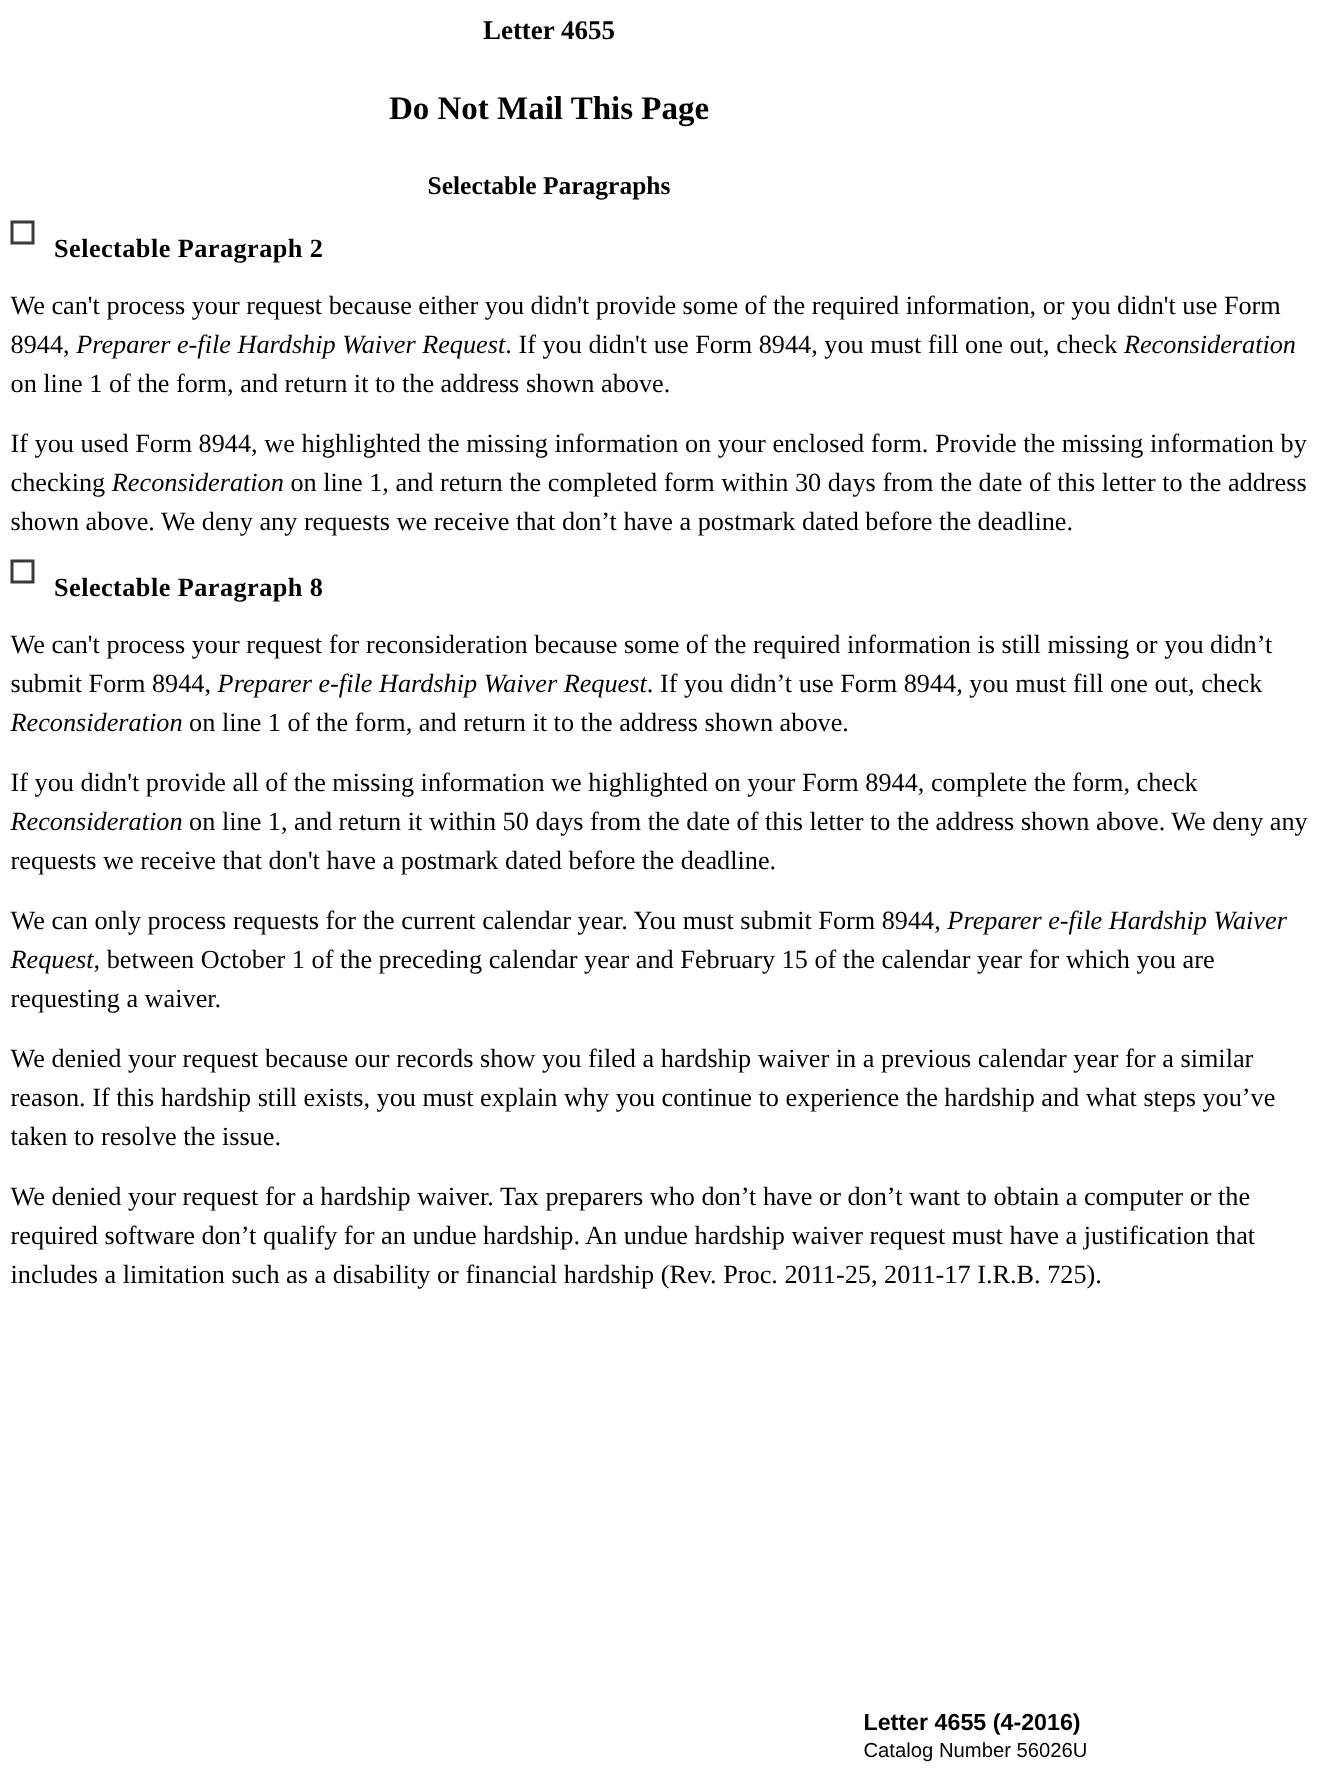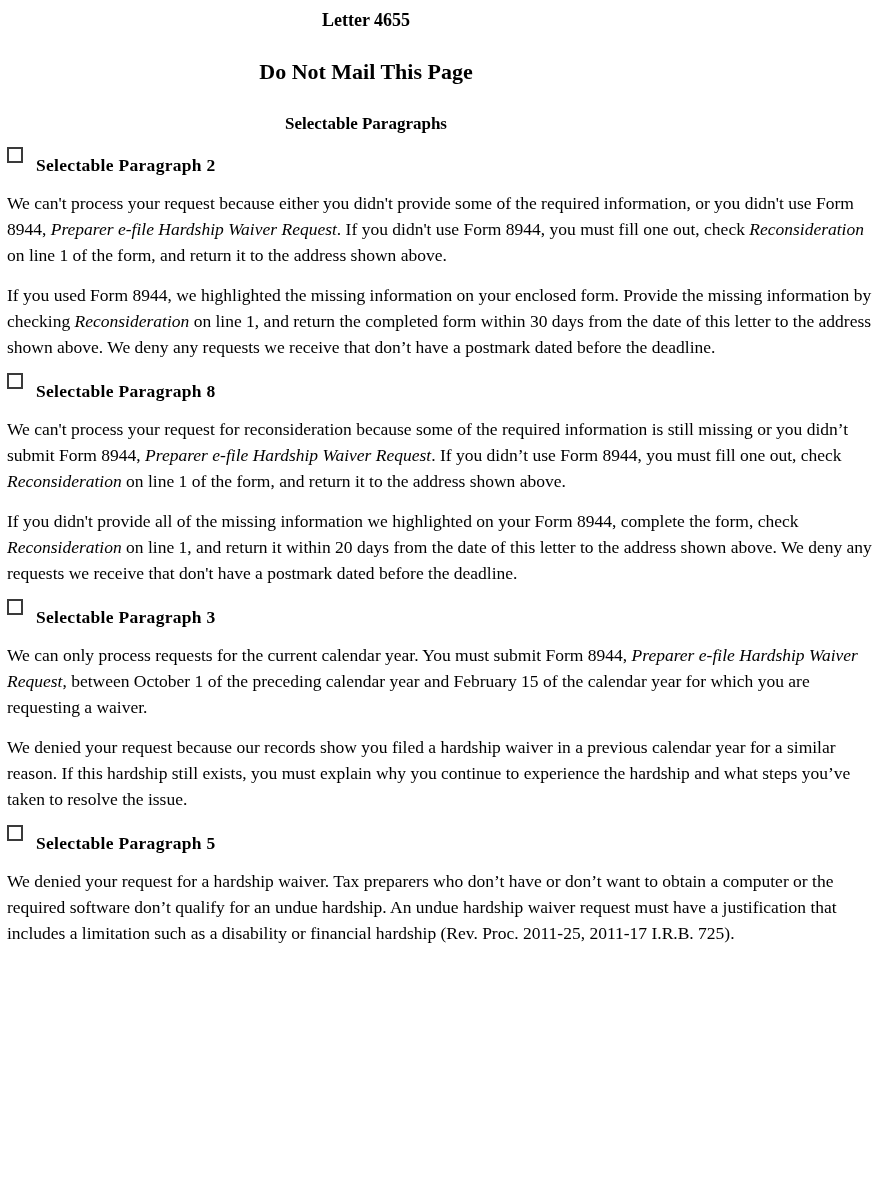--- a/index.html
+++ b/index.html
@@ -90,34 +90,30 @@
         </div>
         <p class="body-text"><span>We can't process your request because either you didn't provide some of the required information, or you didn't use Form 8944, </span><i>Preparer e-file Hardship Waiver Request</i><span>. If you didn't use Form 8944, you must fill one out, check </span><i>Reconsideration</i><span> on line 1 of the form, and return it to the address shown above.</span></p>
         <p class="body-text"><span>If you used Form 8944, we highlighted the missing information on your enclosed form. Provide the missing information by checking </span><i>Reconsideration</i><span> on line 1, and return the completed form within 30 days from the date of this letter to the address shown above. We deny any requests we receive that don’t have a postmark dated before the deadline.</span></p>
       </section>
       <section class="para-block">
         <div class="para-head">
           <span class="checkbox" role="checkbox" aria-checked="false"></span>
           <span class="para-label">Selectable Paragraph 8</span>
         </div>
         <p class="body-text"><span>We can't process your request for reconsideration because some of the required information is still missing or you didn’t submit Form 8944, </span><i>Preparer e-file Hardship Waiver Request</i><span>. If you didn’t use Form 8944, you must fill one out, check </span><i>Reconsideration</i><span> on line 1 of the form, and return it to the address shown above.</span></p>
-        <p class="body-text"><span>If you didn't provide all of the missing information we highlighted on your Form 8944, complete the form, check </span><i>Reconsideration</i><span> on line 1, and return it within 20 days from the date of this letter to the address shown above. We deny any requests we receive that don't have a postmark dated before the deadline.</span></p>
+        <p class="body-text"><span>If you didn't provide all of the missing information we highlighted on your Form 8944, complete the form, check </span><i>Reconsideration</i><span> on line 1, and return it within 50 days from the date of this letter to the address shown above. We deny any requests we receive that don't have a postmark dated before the deadline.</span></p>
       </section>
       <section class="para-block">
-        <div class="para-head">
-          <span class="checkbox" role="checkbox" aria-checked="false"></span>
-          <span class="para-label">Selectable Paragraph 3</span>
-        </div>
         <p class="body-text"><span>We can only process requests for the current calendar year. You must submit Form 8944, </span><i>Preparer e-file Hardship Waiver Request</i><span>, between October 1 of the preceding calendar year and February 15 of the calendar year for which you are requesting a waiver.</span></p>
       </section>
       <section class="para-block">
         <p class="body-text"><span>We denied your request because our records show you filed a hardship waiver in a previous calendar year for a similar reason. If this hardship still exists, you must explain why you continue to experience the hardship and what steps you’ve taken to resolve the issue.</span></p>
       </section>
       <section class="para-block">
-        <div class="para-head">
-          <span class="checkbox" role="checkbox" aria-checked="false"></span>
-          <span class="para-label">Selectable Paragraph 5</span>
-        </div>
         <p class="body-text"><span>We denied your request for a hardship waiver. Tax preparers who don’t have or don’t want to obtain a computer or the required software don’t qualify for an undue hardship. An undue hardship waiver request must have a justification that includes a limitation such as a disability or financial hardship (Rev. Proc. 2011-25, 2011-17 I.R.B. 725).</span></p>
       </section>
     </div>
 
+  <div class="footer">
+    <div class="footer-letter">Letter 4655 (4-2016)</div>
+    <div class="footer-catalog">Catalog Number 56026U</div>
+  </div>
 </div>
 
 </body></html>

